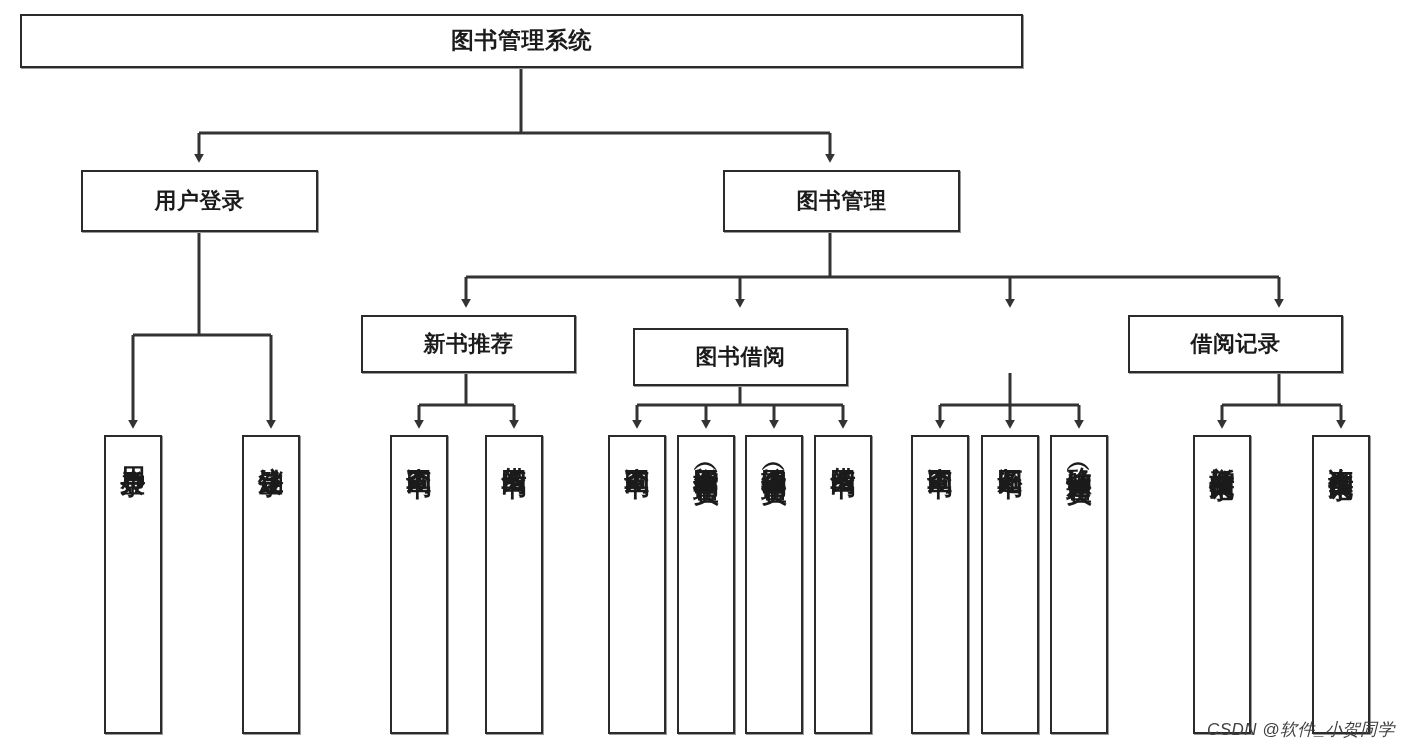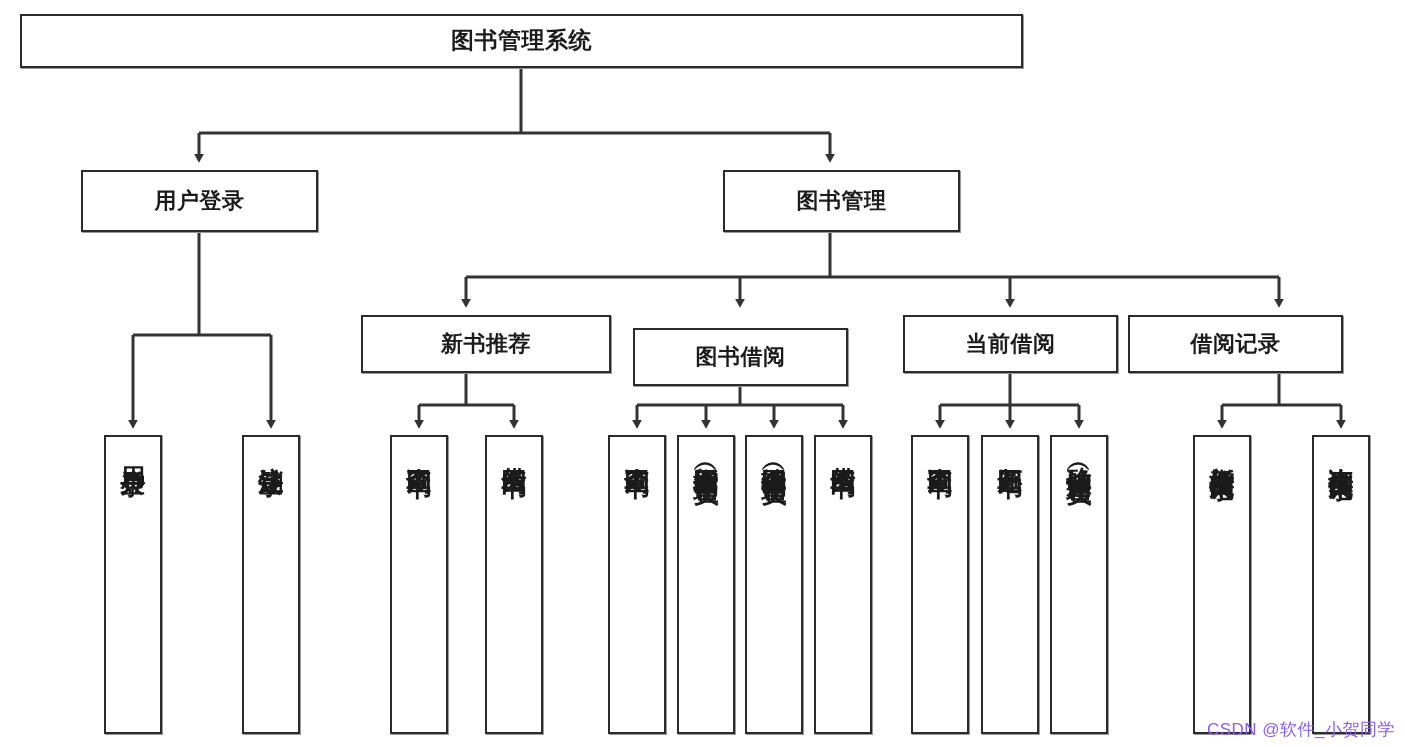--- a/index.html
+++ b/index.html
@@ -42,23 +42,24 @@
     letter-spacing:2px;
     white-space:nowrap;
   }
   .leaf.tall .lbl{font-size:25px;}
 
   #watermark{
     position:absolute;
     right:10px;
     bottom:6px;
     font-size:17px;
-    color:#8b5cf6;
+    color:#404040;
     letter-spacing:0.5px;
     white-space:nowrap;
+    font-style:italic;
   }
 </style>
 </head>
 <body>
 
 <div id="canvas">
 
   <svg id="wires" viewBox="0 0 1405 747">
     <defs>
       <marker id="arrow" markerWidth="11" markerHeight="11" refX="4.2" refY="5" orient="auto" markerUnits="userSpaceOnUse">
@@ -114,28 +115,25 @@
     <span class="lbl">图书管理系统</span>
   </div>
 
   <div class="node h-node" style="left:81px;top:170px;width:237px;height:62px;">
     <span class="lbl">用户登录</span>
   </div>
   <div class="node h-node" style="left:723px;top:170px;width:237px;height:62px;">
     <span class="lbl">图书管理</span>
   </div>
 
-  <div class="node h-node" style="left:361px;top:315px;width:250px;height:58px;">
+  <div class="node h-node" style="left:361px;top:315px;width:215px;height:58px;">
     <span class="lbl">新书推荐</span>
   </div>
   <div class="node h-node" style="left:633px;top:328px;width:215px;height:58px;">
     <span class="lbl">图书借阅</span>
-  </div>
-  <div class="node h-node" style="left:903px;top:315px;width:215px;height:58px;">
-    <span class="lbl">当前借阅</span>
   </div>
   <div class="node h-node" style="left:1128px;top:315px;width:215px;height:58px;">
     <span class="lbl">借阅记录</span>
   </div>
 
   <div class="node leaf" style="left:104px;top:435px;width:58px;height:299px;">
     <span class="lbl">用户登录</span>
   </div>
   <div class="node leaf" style="left:242px;top:435px;width:58px;height:299px;">
     <span class="lbl">注销登录</span>

